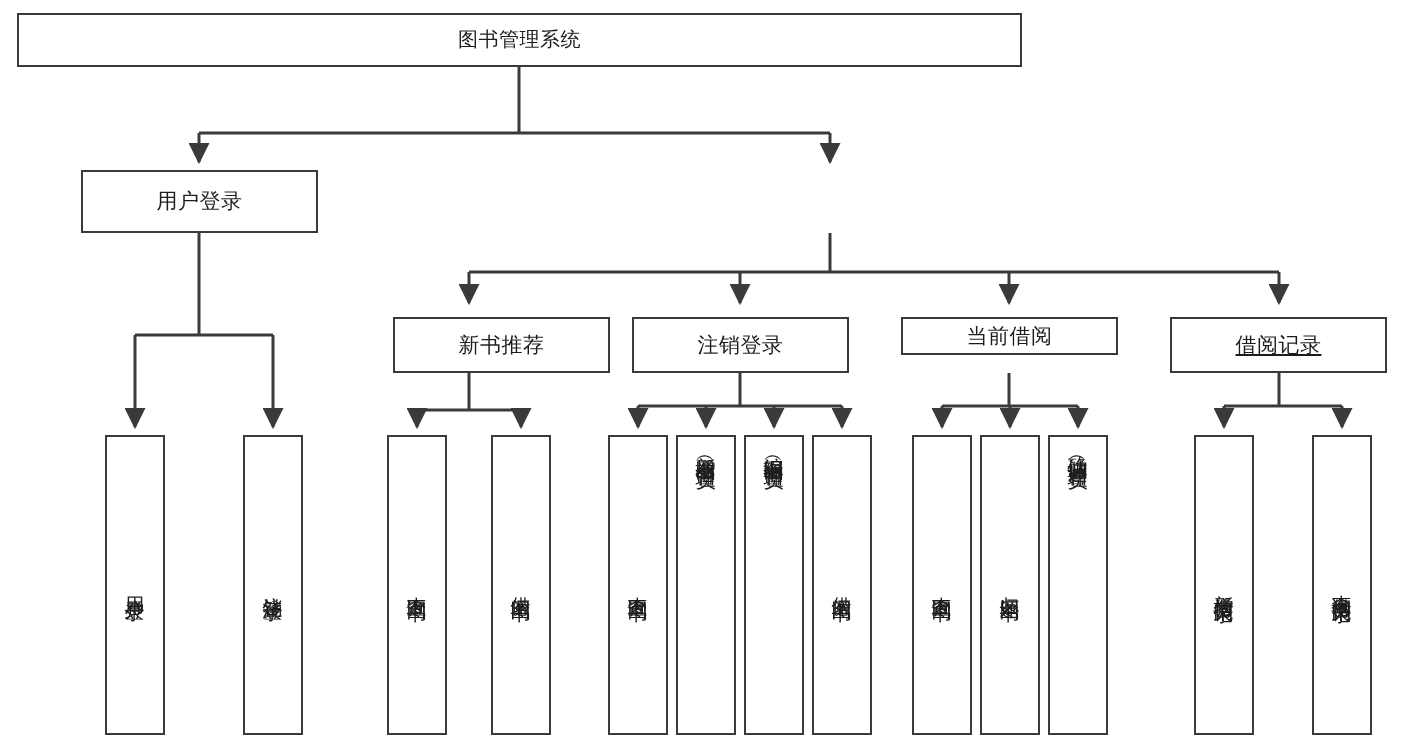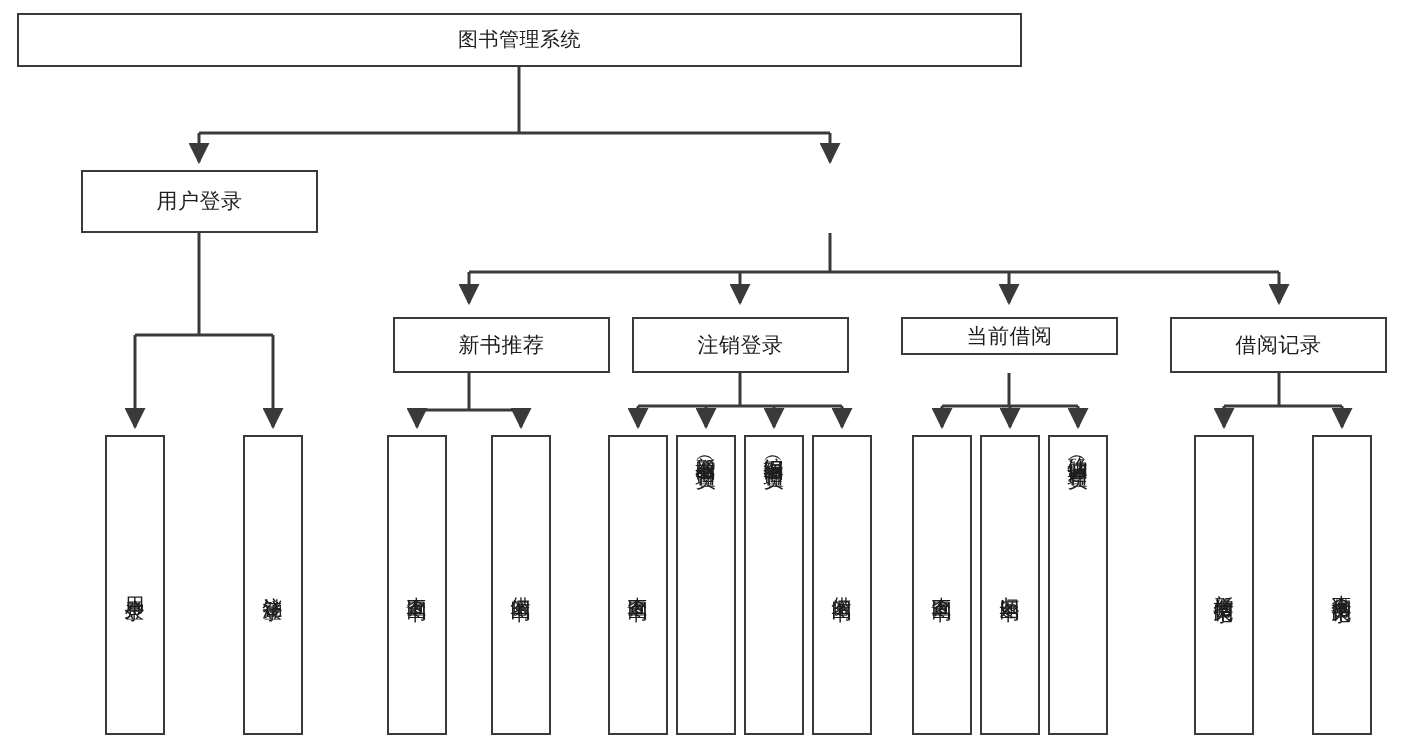--- a/index.html
+++ b/index.html
@@ -140,21 +140,21 @@
 
   <div class="node h" style="left:361px; top:317px; width:217px; height:56px;margin-left:32px;">
     <span class="node-label">新书推荐</span>
   </div>
   <div class="node h" style="left:632px; top:317px; width:217px; height:56px;">
     <span class="node-label">注销登录</span>
   </div>
   <div class="node h" style="left:901px; top:317px; width:217px; height:38px;">
     <span class="node-label">当前借阅</span>
   </div>
-  <div class="node h" style="left:1170px; top:317px; width:217px; height:56px;">
+  <div class="node h" style="left:1170px; top:317px; width:217px; height:56px;text-decoration:underline;">
     <span class="node-label">借阅记录</span>
   </div>
 
   <div class="node v" style="left:105px; top:435px; width:60px; height:300px; align-items:center; padding-top:0;">
     <span class="node-label">用户登录</span>
   </div>
   <div class="node v" style="left:243px; top:435px; width:60px; height:300px; align-items:center; padding-top:0;">
     <span class="node-label">注销登录</span>
   </div>
 

